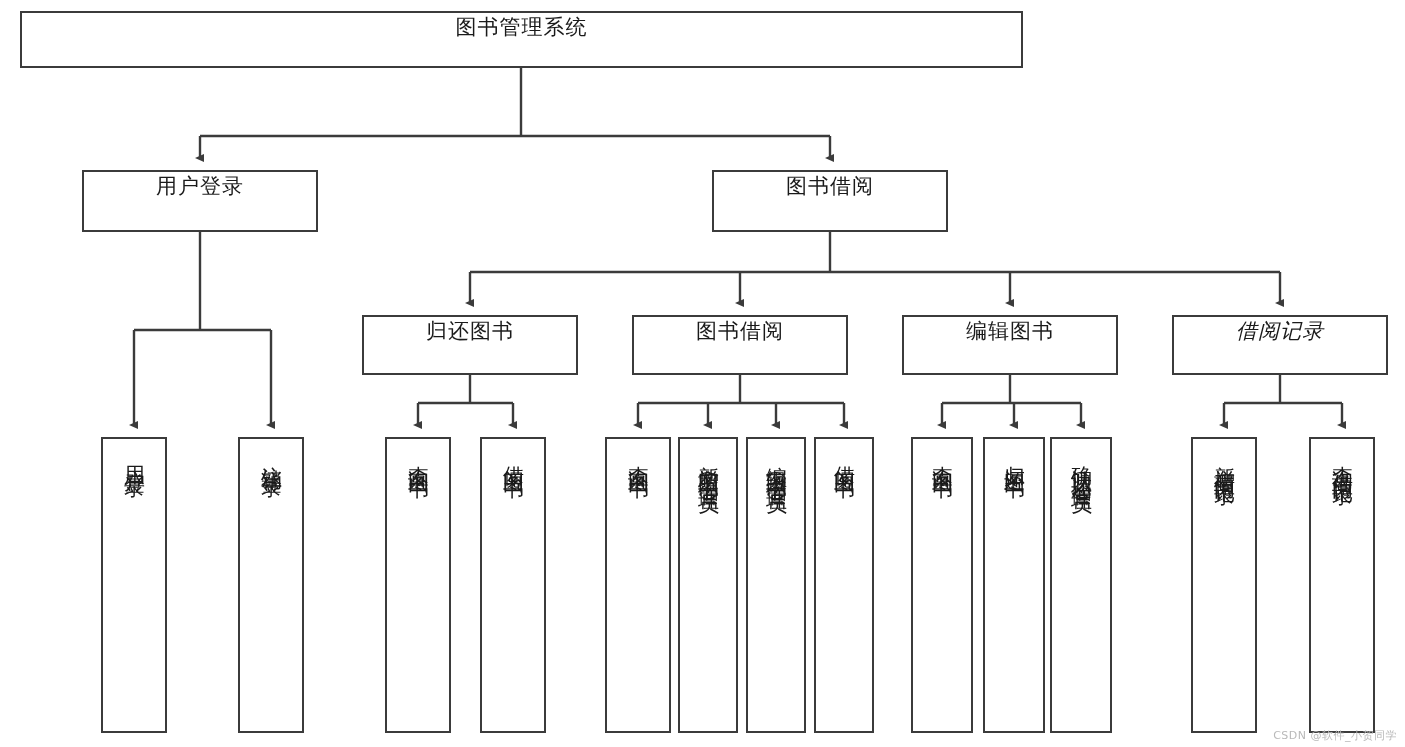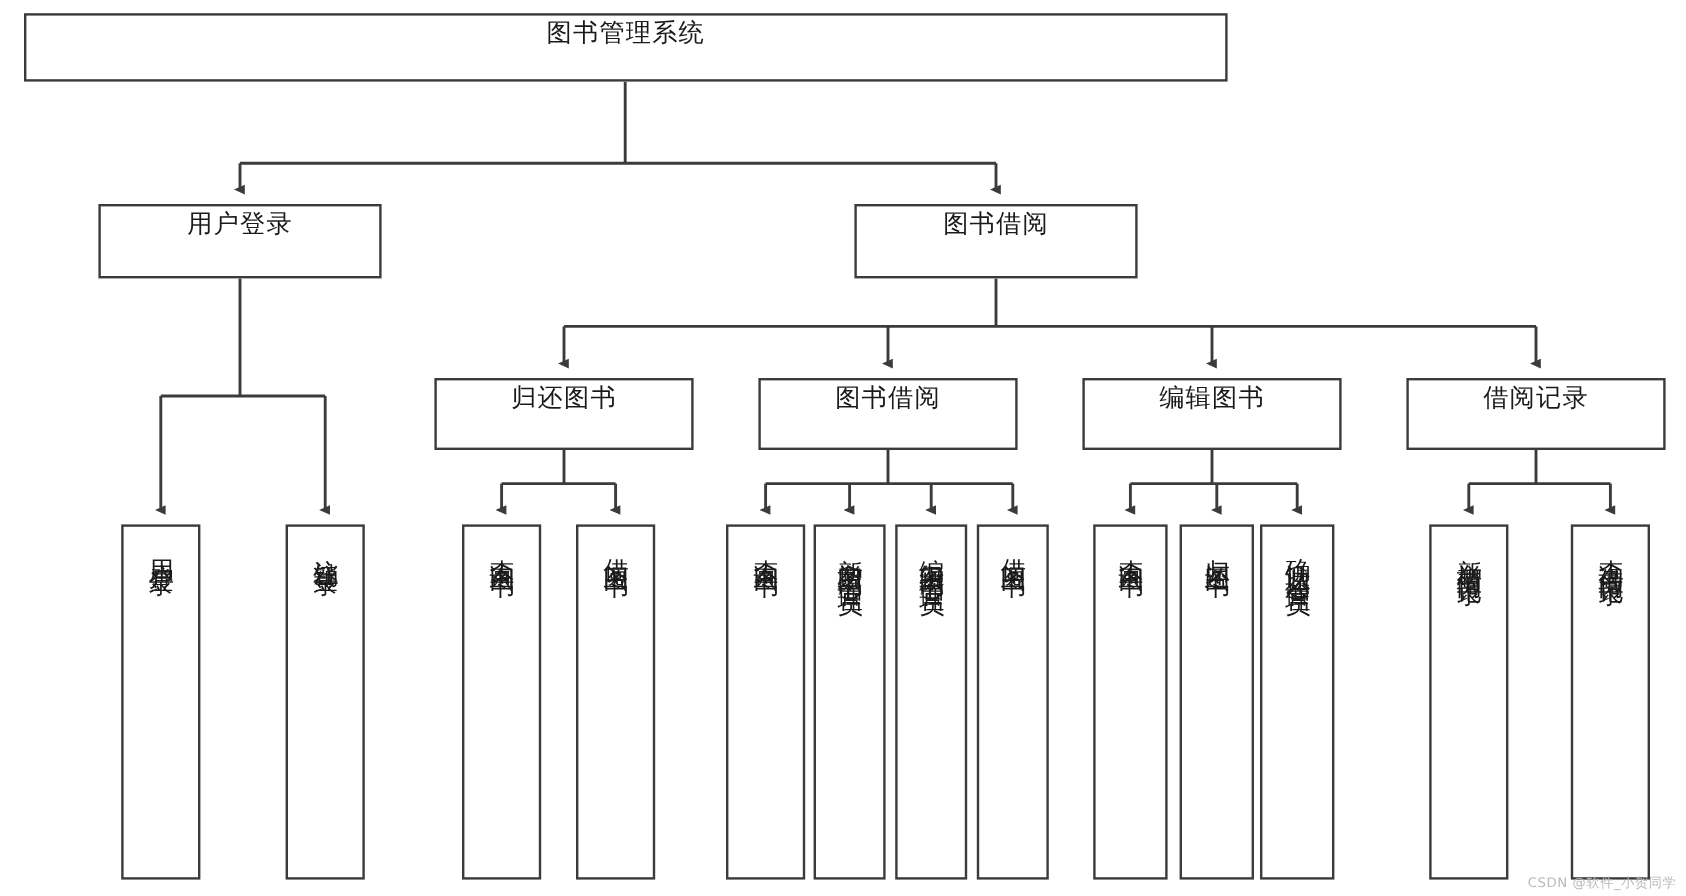--- a/index.html
+++ b/index.html
@@ -131,21 +131,21 @@
 
   <div class="node horiz" style="left:362px; top:315px; width:216px; height:60px;">
     <span class="hlabel">归还图书</span>
   </div>
   <div class="node horiz" style="left:632px; top:315px; width:216px; height:60px;">
     <span class="hlabel">图书借阅</span>
   </div>
   <div class="node horiz" style="left:902px; top:315px; width:216px; height:60px;">
     <span class="hlabel">编辑图书</span>
   </div>
-  <div class="node horiz" style="left:1172px; top:315px; width:216px; height:60px;">
+  <div class="node horiz" style="left:1172px; top:315px; width:216px; height:60px;font-style:italic;">
     <span class="hlabel">借阅记录</span>
   </div>
 
   <div class="node vert" style="left:101px; top:437px; width:66px; height:296px;">
     <span class="vlabel">用户登录</span>
   </div>
   <div class="node vert" style="left:238px; top:437px; width:66px; height:296px;">
     <span class="vlabel">注销登录</span>
   </div>
   <div class="node vert" style="left:385px; top:437px; width:66px; height:296px;">

